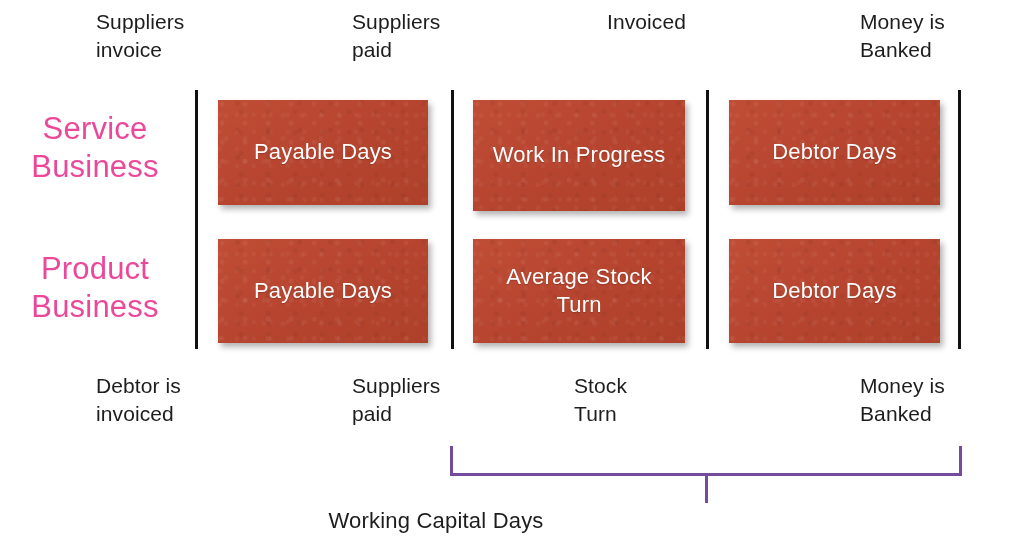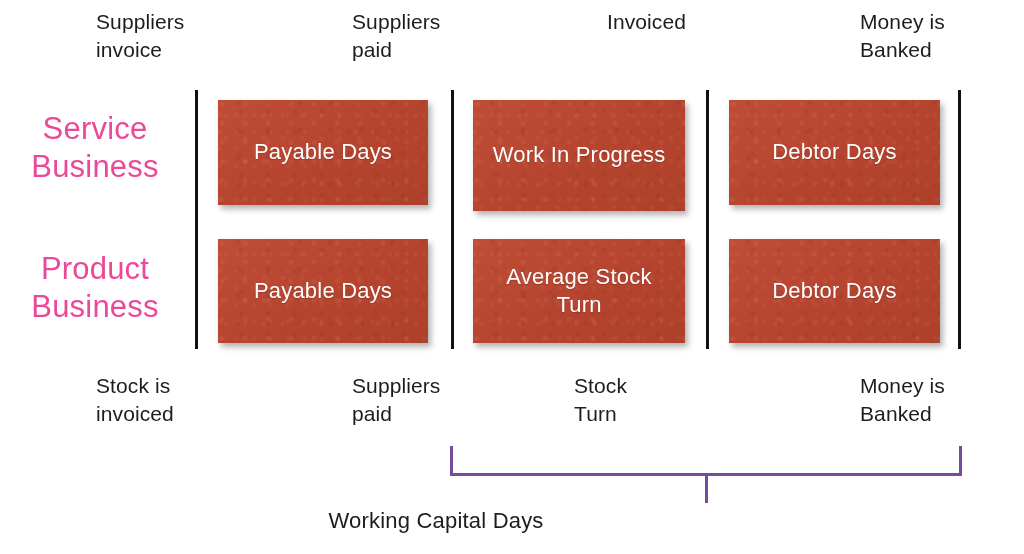--- a/index.html
+++ b/index.html
@@ -192,21 +192,21 @@
     </span>
   </div>
 
   <div class="metric-box" style="left: 729px; top: 239px; width: 211px; height: 104px;">
     <span class="txt">
       <span class="ln">Debtor Days</span>
     </span>
   </div>
 
   <div class="milestone" style="left: 96px; top: 372px; width: 200px;">
-    <span class="ln">Stock is</span>
+    <span class="ln">Debtor is</span>
     <span class="ln">invoiced</span>
   </div>
 
   <div class="milestone" style="left: 352px; top: 372px; width: 200px;">
     <span class="ln">Suppliers</span>
     <span class="ln">paid</span>
   </div>
 
   <div class="milestone" style="left: 574px; top: 372px; width: 200px;">
     <span class="ln">Stock</span>

